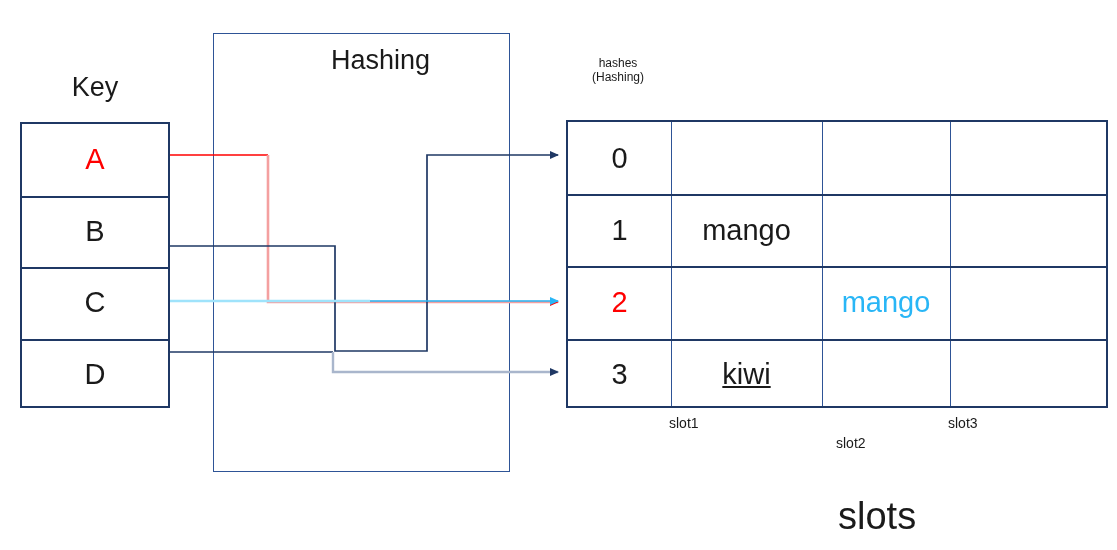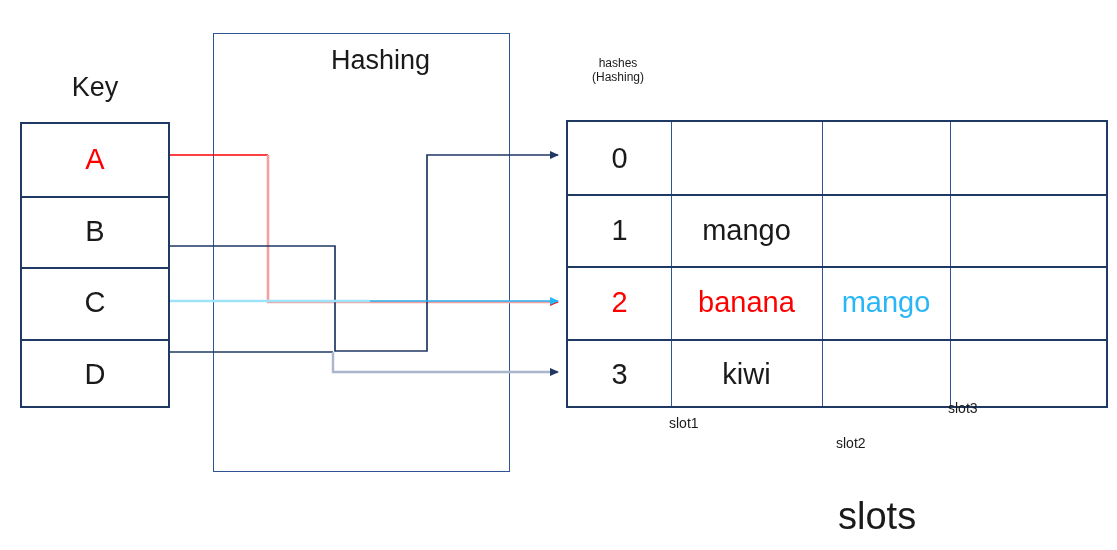--- a/index.html
+++ b/index.html
@@ -201,47 +201,44 @@
     <div class="ht-cell" style="left:254px; top:72px;  width:128px; height:72px;">
       <span style="color:#1a1a1a;"></span>
     </div>
     <div class="ht-cell" style="left:382px; top:72px;  width:158px; height:72px;">
       <span style="color:#1a1a1a;"></span>
     </div>
 
     <div class="ht-cell" style="left:0px;   top:144px; width:103px; height:73px;">
       <span style="color:#ff0000;">2</span>
     </div>
-    <div class="ht-cell" style="left:103px; top:144px; width:151px; height:73px;">
-      <span style="color:#ff0000;">banana</span>
-    </div>
     <div class="ht-cell" style="left:254px; top:144px; width:128px; height:73px;">
       <span style="color:#29b6f6;">mango</span>
     </div>
     <div class="ht-cell" style="left:382px; top:144px; width:158px; height:73px;">
       <span style="color:#1a1a1a;"></span>
     </div>
 
     <div class="ht-cell" style="left:0px;   top:217px; width:103px; height:71px;">
       <span style="color:#1a1a1a;">3</span>
     </div>
     <div class="ht-cell" style="left:103px; top:217px; width:151px; height:71px;">
-      <span style="color:#1a1a1a;">kiwi</span>
+      <span style="color:#1a1a1a;text-decoration:underline;">kiwi</span>
     </div>
     <div class="ht-cell" style="left:254px; top:217px; width:128px; height:71px;">
       <span style="color:#1a1a1a;"></span>
     </div>
     <div class="ht-cell" style="left:382px; top:217px; width:158px; height:71px;">
       <span style="color:#1a1a1a;"></span>
     </div>
   </div>
 
   <div class="abs label-slot" style="left:669px; top:415px; width:151px;">slot1</div>
   <div class="abs label-slot" style="left:836px; top:415px; width:128px;margin-top:20px;">slot2</div>
-  <div class="abs label-slot" style="left:948px; top:400px; width:160px;">slot3</div>
+  <div class="abs label-slot" style="left:948px; top:415px; width:160px;">slot3</div>
 
   <div class="abs label-big" style="left:838px; top:495px;">slots</div>
 
   <svg class="abs" id="connectors" viewBox="0 0 1117 550">
     <defs>
       <marker id="head-dark" markerWidth="9" markerHeight="9" refX="8" refY="4.5" orient="auto" markerUnits="userSpaceOnUse">
         <path d="M0,0.6 L9,4.5 L0,8.4 z" fill="#1f3864"></path>
       </marker>
       <marker id="head-red" markerWidth="9" markerHeight="9" refX="8" refY="4.5" orient="auto" markerUnits="userSpaceOnUse">
         <path d="M0,0.6 L9,4.5 L0,8.4 z" fill="#ff0000"></path>

